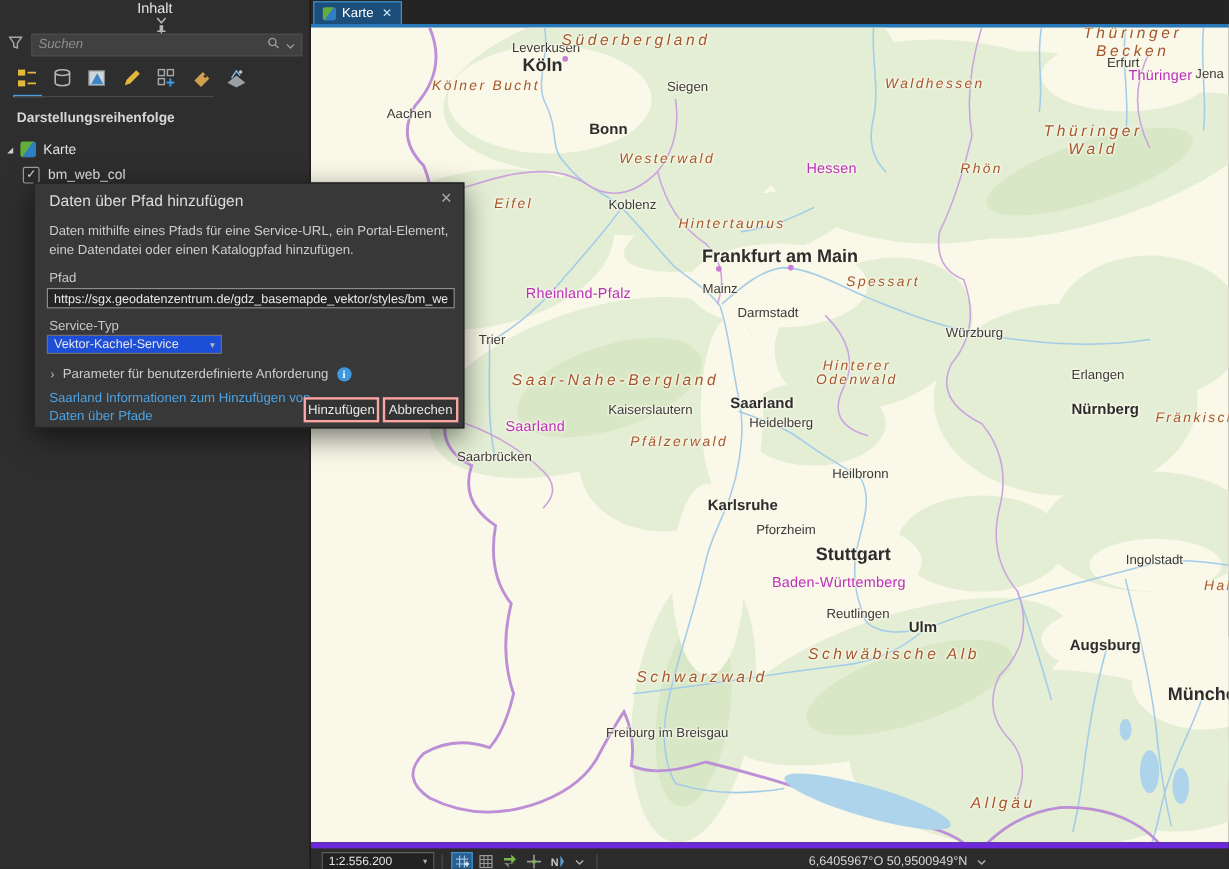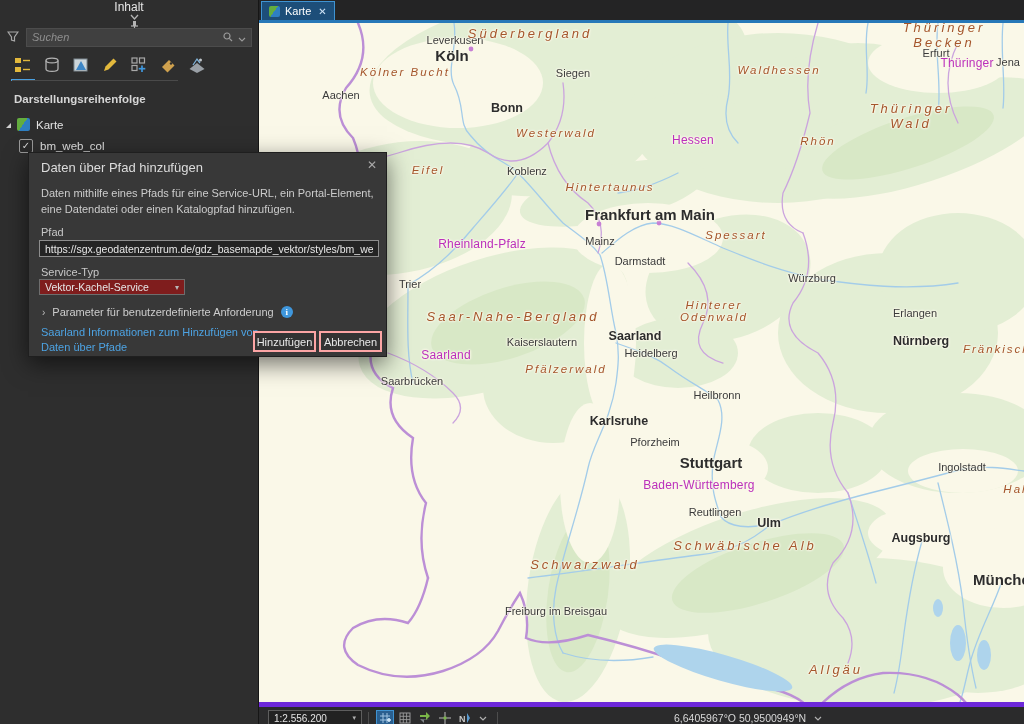--- a/index.html
+++ b/index.html
@@ -26,21 +26,21 @@
   .checkbox{width:12px;height:12px;margin:0 7px 0 19px;background:#2b2b2b;border:1px solid #9a9a9a;border-radius:2px;color:#d9d9d9;font-size:10px;line-height:11px;text-align:center;cursor:pointer;}
 
   
   .dialog{position:absolute;left:28px;top:152px;width:357px;height:203px;background:#383838;border:1px solid #1f1f1f;box-shadow:0 7px 22px rgba(0,0,0,.55);z-index:50;color:#d4d4d4;}
   .dlg-title{position:absolute;left:12px;top:7px;font-size:13px;color:#dcdcdc;}
   .dlg-close{position:absolute;right:9px;top:5px;color:#a8a8a8;font-size:12px;cursor:pointer;}
   .dlg-desc{position:absolute;left:12px;top:33px;width:334px;font-size:11px;line-height:1.45;color:#cccccc;}
   .dlg-label-pfad{position:absolute;left:12px;top:73px;font-size:11px;color:#c8c8c8;}
   .dlg-path-input{position:absolute;left:10px;top:87px;width:328px;height:13px;background:#242424;border:1px solid #8d8d8d;color:#e8e8e8;font-size:10.5px;font-family:"Liberation Sans",sans-serif;padding:1px 5px;outline:none;}
   .dlg-label-service{position:absolute;left:12px;top:113px;font-size:11px;color:#c8c8c8;}
-  .dlg-select{position:absolute;left:10px;top:126px;width:134px;height:14px;background:#7f1d1d;border:1px solid #6e6e6e;color:#e6e6e6;font-size:10.5px;display:flex;align-items:center;padding:0 5px;cursor:pointer;}
+  .dlg-select{position:absolute;left:10px;top:126px;width:134px;height:14px;background:#1d4ed8;border:1px solid #6e6e6e;color:#e6e6e6;font-size:10.5px;display:flex;align-items:center;padding:0 5px;cursor:pointer;}
   .dlg-select .arrow{margin-left:auto;color:#b8b8b8;font-size:8px;}
   .dlg-expander{position:absolute;left:13px;top:153px;display:flex;align-items:center;font-size:11px;color:#cdcdcd;cursor:pointer;}
   .exp-chev{color:#bdbdbd;font-size:10px;margin-right:7px;}
   .info-dot{width:12px;height:12px;border-radius:50%;background:#3f97dd;color:#fff;font-size:9px;font-weight:bold;text-align:center;line-height:12px;margin-left:7px;font-family:"Liberation Serif",serif;cursor:pointer;}
   .dlg-link{position:absolute;left:12px;top:172px;width:228px;font-size:11px;line-height:1.35;color:#4da3e3;cursor:pointer;}
   .btn{position:absolute;height:17px;background:#333333;border:2px solid #fca5a5;color:#e8e8e8;font-size:11px;display:flex;align-items:center;justify-content:center;cursor:pointer;font-family:"Liberation Sans",sans-serif;}
   .btn-add{left:224px;top:178px;width:59px;}
   .btn-cancel{left:290px;top:178px;width:59px;}
 
   

